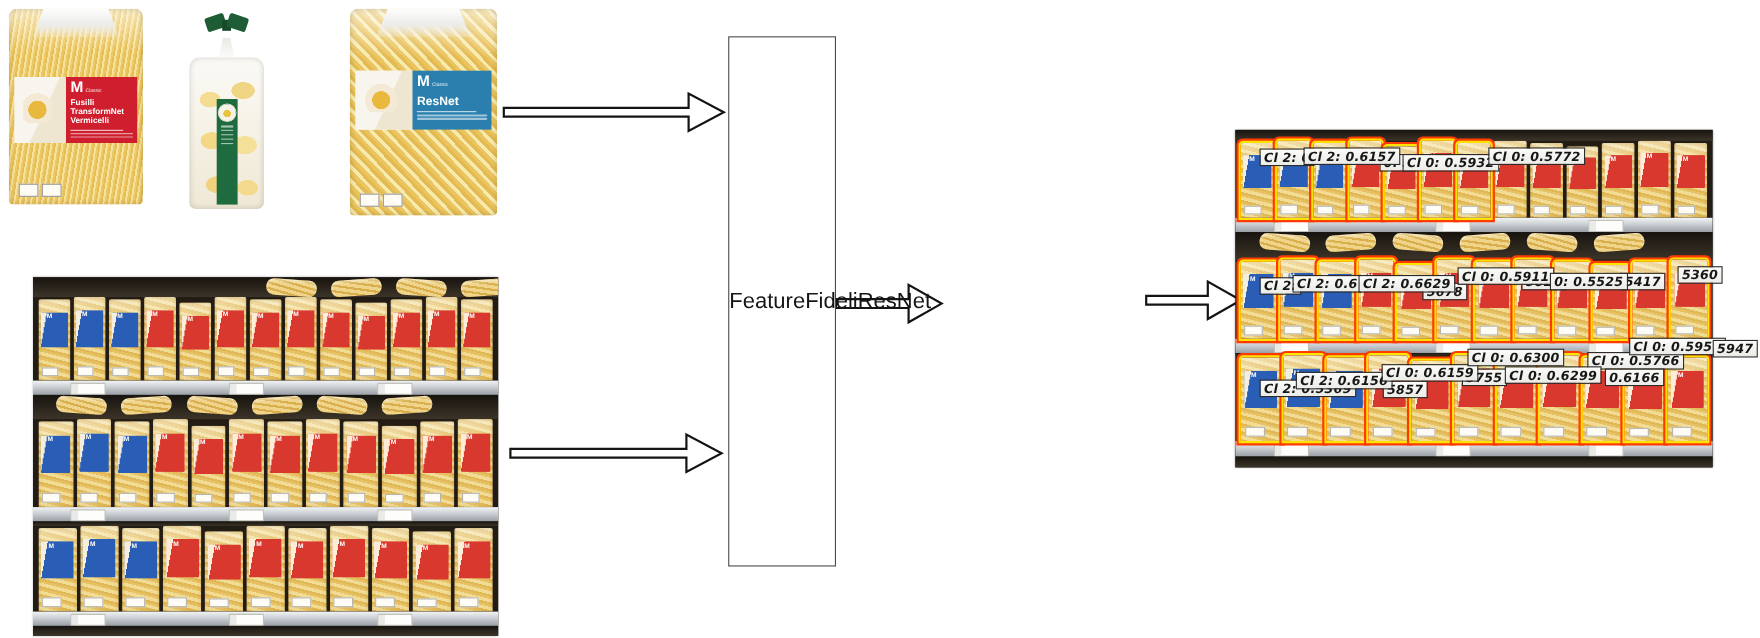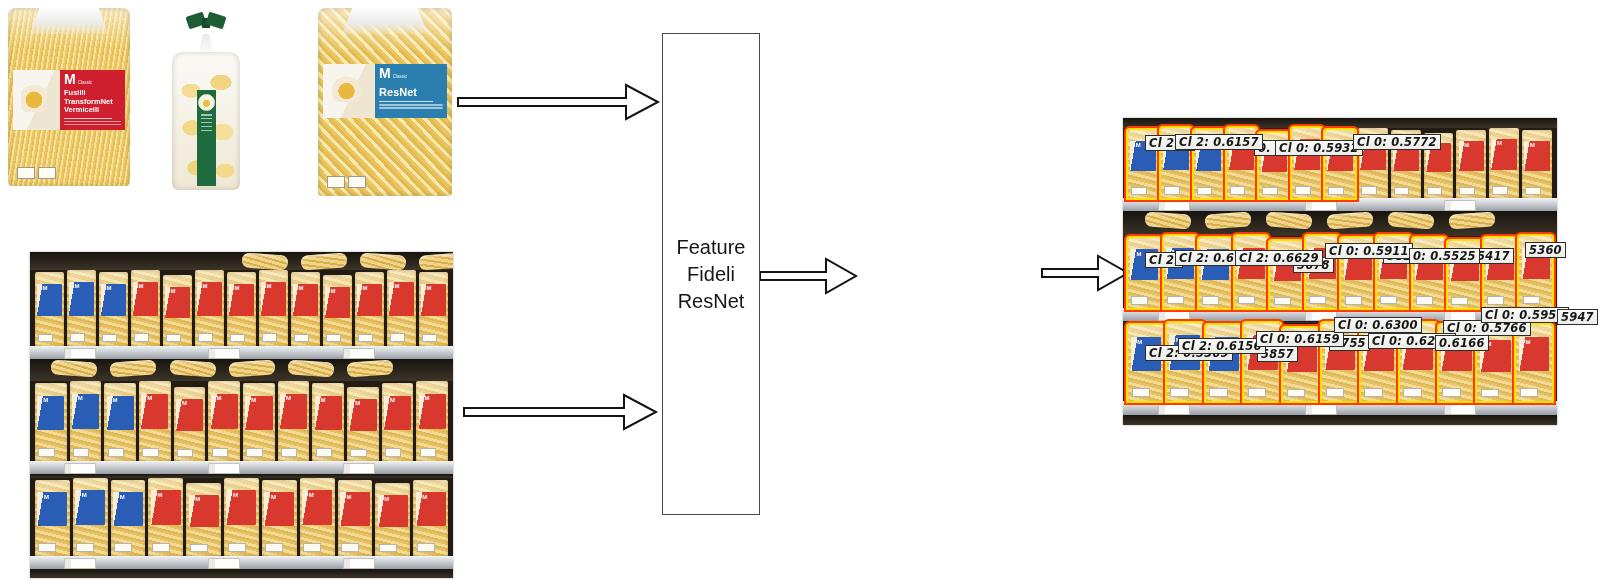--- a/index.html
+++ b/index.html
@@ -1,21 +1,21 @@
 <!DOCTYPE html>
 <html style="--blue: #2a5db5; --red: #d9382f; --boxY: #ffe300; --boxR: #ff3b00;"><head>
 <meta charset="utf-8">
 <style>
   html,body{margin:0;padding:0;background:#fff;}
   .canvas{position:relative;width:1600px;height:580px;background:#fff;overflow:hidden;
           font-family:"Liberation Sans",sans-serif;color:#111;}
 
   
-  .dbox{position:absolute;background:#fff;display:flex;flex-direction:column;
-        align-items:center;justify-content:center;text-align:center;}
+  .dbox{position:absolute;background:#fff;display:flex;
+        align-items:center;justify-content:flex-start;text-align:center;}
   .encoder-box{left:662px;top:33px;width:96px;height:480px;border:1.5px solid #4a4a4a;}
   .transform-box{left:860px;top:95px;width:172px;height:350px;border:1px solid #a9a9a9;}
   .dbox .bl{font-size:20px;line-height:27px;color:#151515;}
 
   
   .arrow{position:absolute;}
   .arrow polygon{fill:#fff;stroke:#141414;stroke-width:2;}
 
   
   .product{position:absolute;margin:0;padding:0;}
@@ -706,38 +706,38 @@
         </div>
         <div class="rail" style="height: 14px;">
           <div class="tag" style="left: 8%;"></div>
           <div class="tag" style="left: 42%;"></div>
           <div class="tag" style="left: 74%;"></div>
         </div>
         <div class="strip" style="height: 10px;"></div>
       </div>
   <div class="chip" style="left: 22px; top: 17px;">Cl 2: 0</div>
       <div class="chip" style="left: 131px; top: 22px;">0. 5</div>
-      <div class="chip" style="left: 52px; top: 16px; text-align: center;">Cl 2: 0.6157</div>
+      <div class="chip" style="left: 62px; top: 16px; text-align: center;">Cl 2: 0.6157</div>
       <div class="chip" style="left: 152px; top: 22px;">Cl 0: 0.5932</div>
       <div class="chip" style="left: 230px; top: 16px;">Cl 0: 0.5772</div>
       <div class="chip" style="left: 22px; top: 134px;">Cl 2:</div>
       <div class="chip" style="left: 52px; top: 132px;">Cl 2: 0.6</div>
       <div class="chip" style="left: 170px; top: 139px;">5678</div>
       <div class="chip" style="left: 112px; top: 132px;">Cl 2: 0.6629</div>
       <div class="chip" style="left: 260px; top: 130px;">5826</div>
       <div class="chip" style="left: 202px; top: 125px;">Cl 0: 0.5911</div>
       <div class="chip" style="left: 350px; top: 130px;">5417</div>
       <div class="chip" style="left: 286px; top: 130px;">0: 0.5525</div>
       <div class="chip" style="left: 402px; top: 124px;">5360</div>
       <div class="chip" style="left: 22px; top: 227px;">Cl 2: 0.5369</div>
       <div class="chip" style="left: 134px; top: 228px;">5857</div>
       <div class="chip" style="left: 55px; top: 220px;">Cl 2: 0.6156</div>
       <div class="chip" style="left: 206px; top: 217px;">5755</div>
       <div class="chip" style="left: 133px; top: 213px;">Cl 0: 0.6159</div>
       <div class="chip" style="left: 320px; top: 202px;">Cl 0: 0.5766</div>
       <div class="chip" style="left: 211px; top: 199px;">Cl 0: 0.6300</div>
       <div class="chip" style="left: 245px; top: 215px;">Cl 0: 0.6299</div>
-      <div class="chip" style="left: 312px; top: 217px;">0.6166</div>
+      <div class="chip" style="left: 336px; top: 217px;">0.6166</div>
       <div class="chip" style="left: 358px; top: 189px;">Cl 0: 0.5957</div>
       <div class="chip" style="left: 434px; top: 191px;">5947</div>
     </div>
 
 </div>
 
 </body></html>

